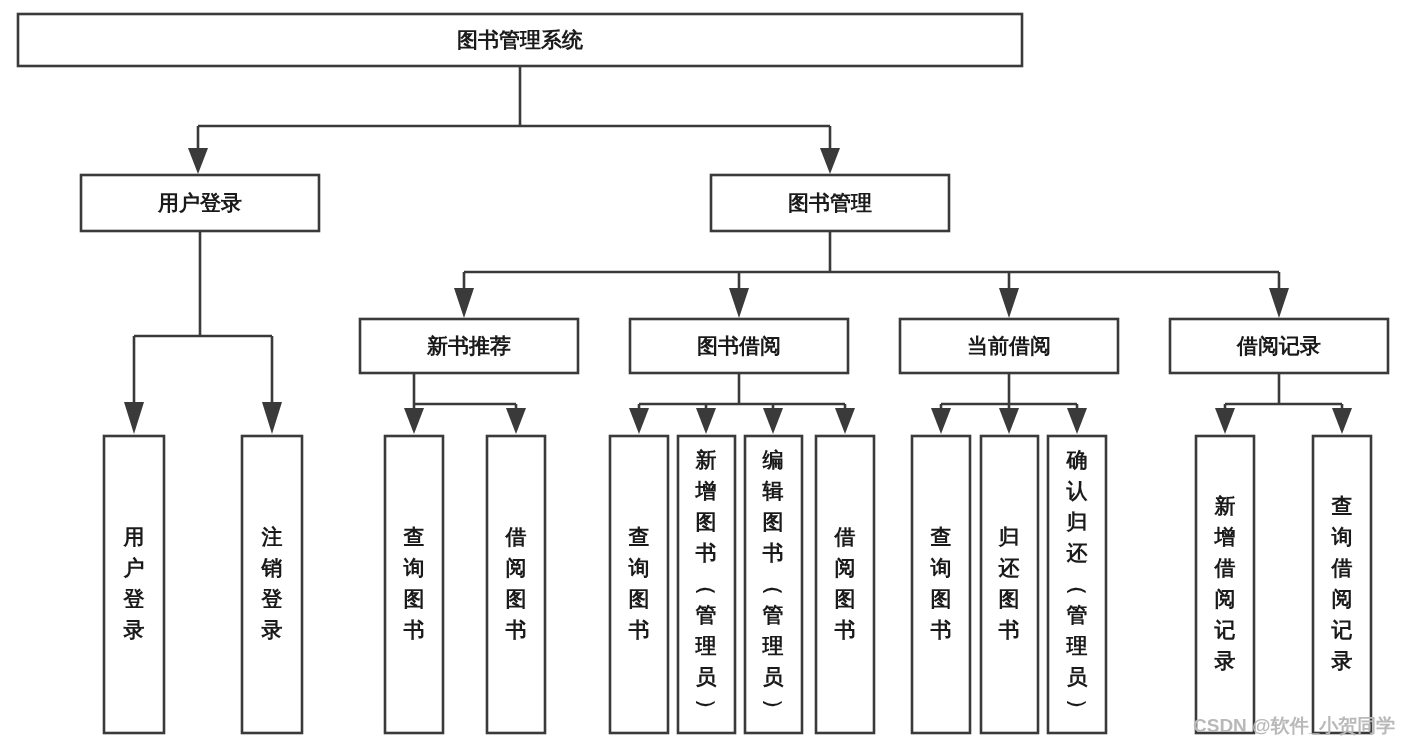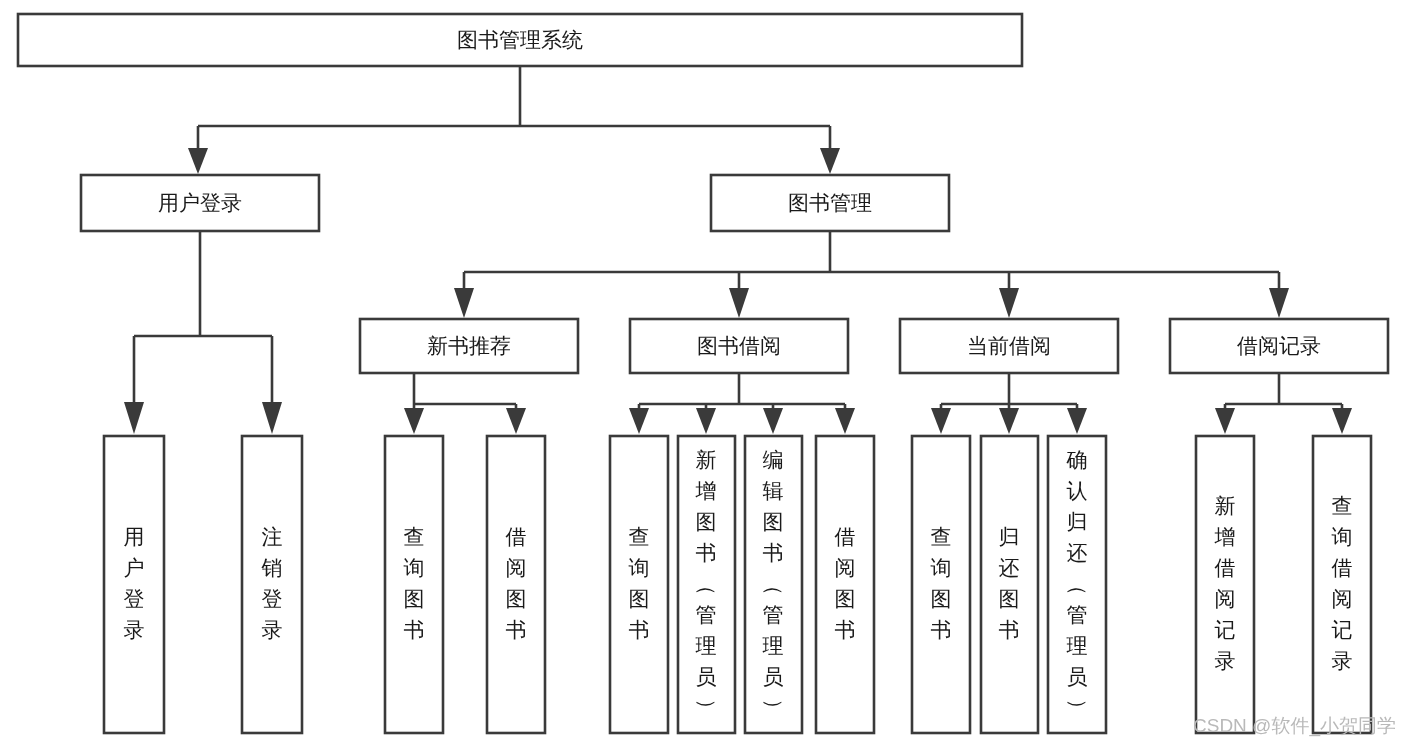--- a/index.html
+++ b/index.html
@@ -13,20 +13,21 @@
     font-family: "Liberation Sans", "DejaVu Sans", sans-serif;
     overflow: hidden;
     position: relative;
   }
   #diagram-root {
     position: absolute;
     left: 0;
     top: 0;
     width: 1117px;
     height: 747px;
+    font-weight: bold;
   }
   svg#flowchart {
     display: block;
     width: 1405px;
     height: 747px;
   }
   .node-box {
     fill: #ffffff;
     stroke: #3a3a3a;
     stroke-width: 2.6;

